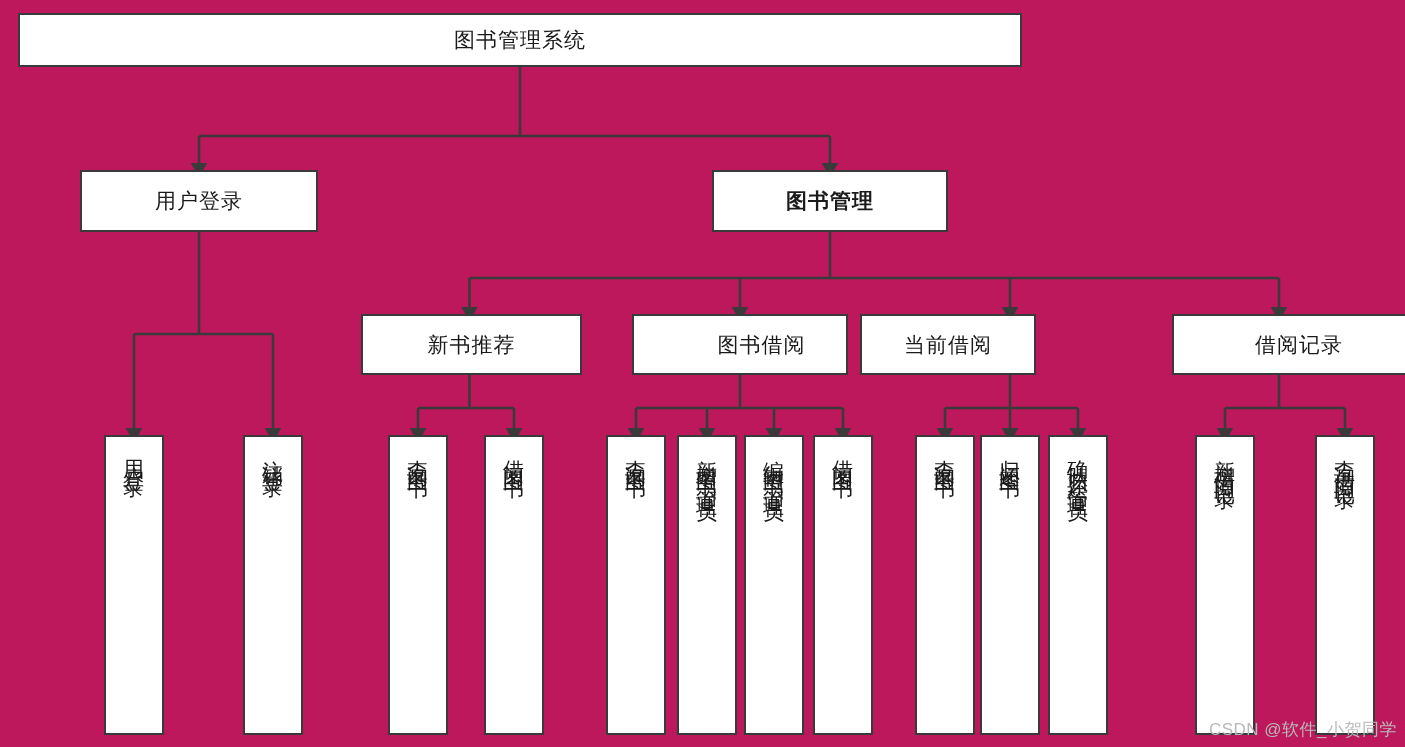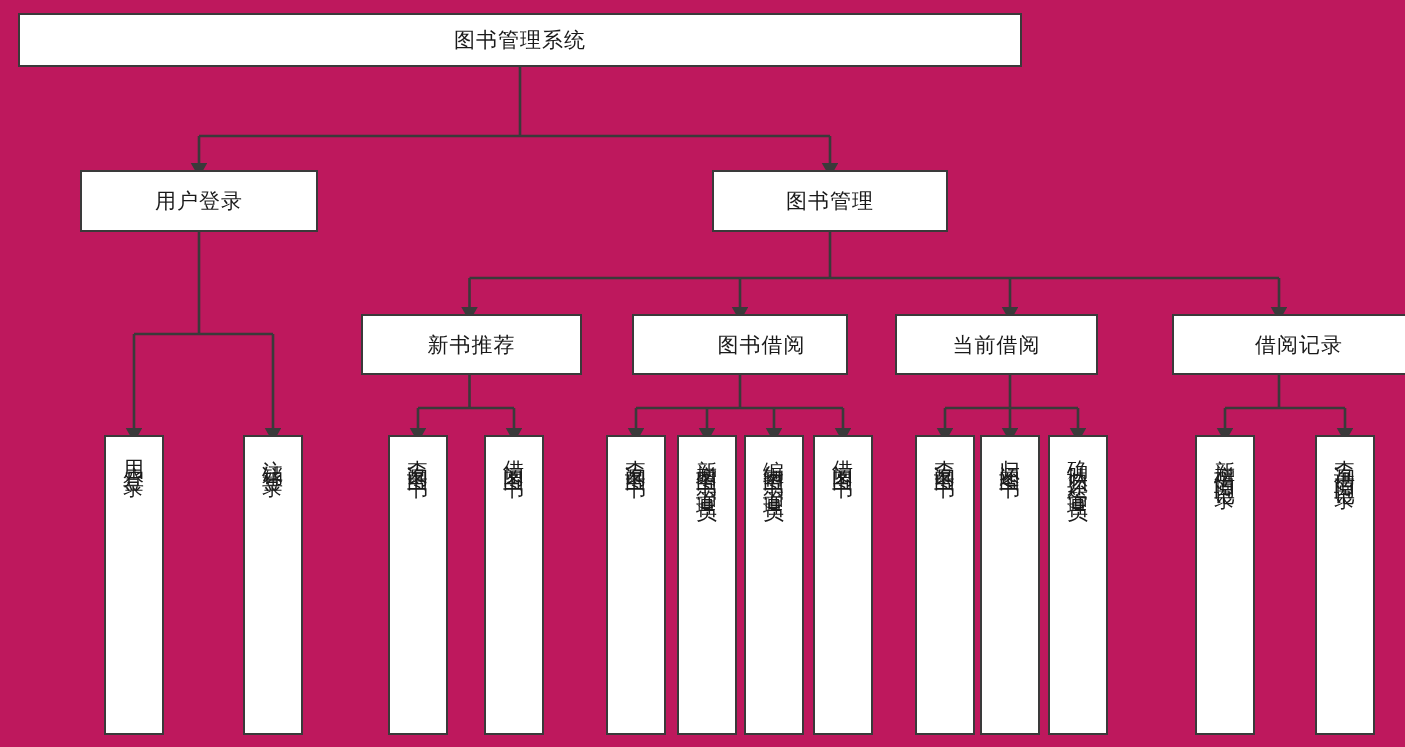--- a/index.html
+++ b/index.html
@@ -114,30 +114,30 @@
       </g>
   </svg>
 
   <div id="nodes">
       <div class="node horiz" style="left: 18px; top: 13px; width: 1004px; height: 54px;">
         <span class="hlabel">图书管理系统</span>
       </div>
       <div class="node horiz" style="left: 80px; top: 170px; width: 238px; height: 62px;">
         <span class="hlabel">用户登录</span>
       </div>
-      <div class="node horiz" style="left: 712px; top: 170px; width: 236px; height: 62px;">
+      <div class="node horiz" style="left: 712px; top: 170px; width: 236px; height: 62px; font-weight: bold;">
         <span class="hlabel">图书管理</span>
       </div>
       <div class="node horiz" style="left: 361px; top: 314px; width: 221px; height: 61px;">
         <span class="hlabel">新书推荐</span>
       </div>
       <div class="node horiz" style="left: 632px; top: 314px; width: 216px; height: 61px; padding-left: 43px;">
         <span class="hlabel">图书借阅</span>
       </div>
-      <div class="node horiz" style="left: 895px; top: 314px; width: 203px; height: 61px;">
+      <div class="node horiz" style="left: 860px; top: 314px; width: 176px; height: 61px;">
         <span class="hlabel">当前借阅</span>
       </div>
       <div class="node horiz" style="left: 1172px; top: 314px; width: 254px; height: 61px;">
         <span class="hlabel">借阅记录</span>
       </div>
       <div class="node vert" style="left: 104px; top: 435px; width: 60px; height: 300px;">
         <span class="vlabel">用户登录</span>
       </div>
       <div class="node vert" style="left: 243px; top: 435px; width: 60px; height: 300px;">
         <span class="vlabel">注销登录</span>
@@ -170,13 +170,14 @@
         <span class="vlabel">确认归还（管理员）</span>
       </div>
       <div class="node vert" style="left: 1195px; top: 435px; width: 60px; height: 300px;">
         <span class="vlabel">新增借阅记录</span>
       </div>
       <div class="node vert" style="left: 1315px; top: 435px; width: 60px; height: 300px;">
         <span class="vlabel">查询借阅记录</span>
       </div>
     </div>
 
+  <div id="watermark">CSDN @软件_小贺同学</div>
 </div>
 
 </body></html>

